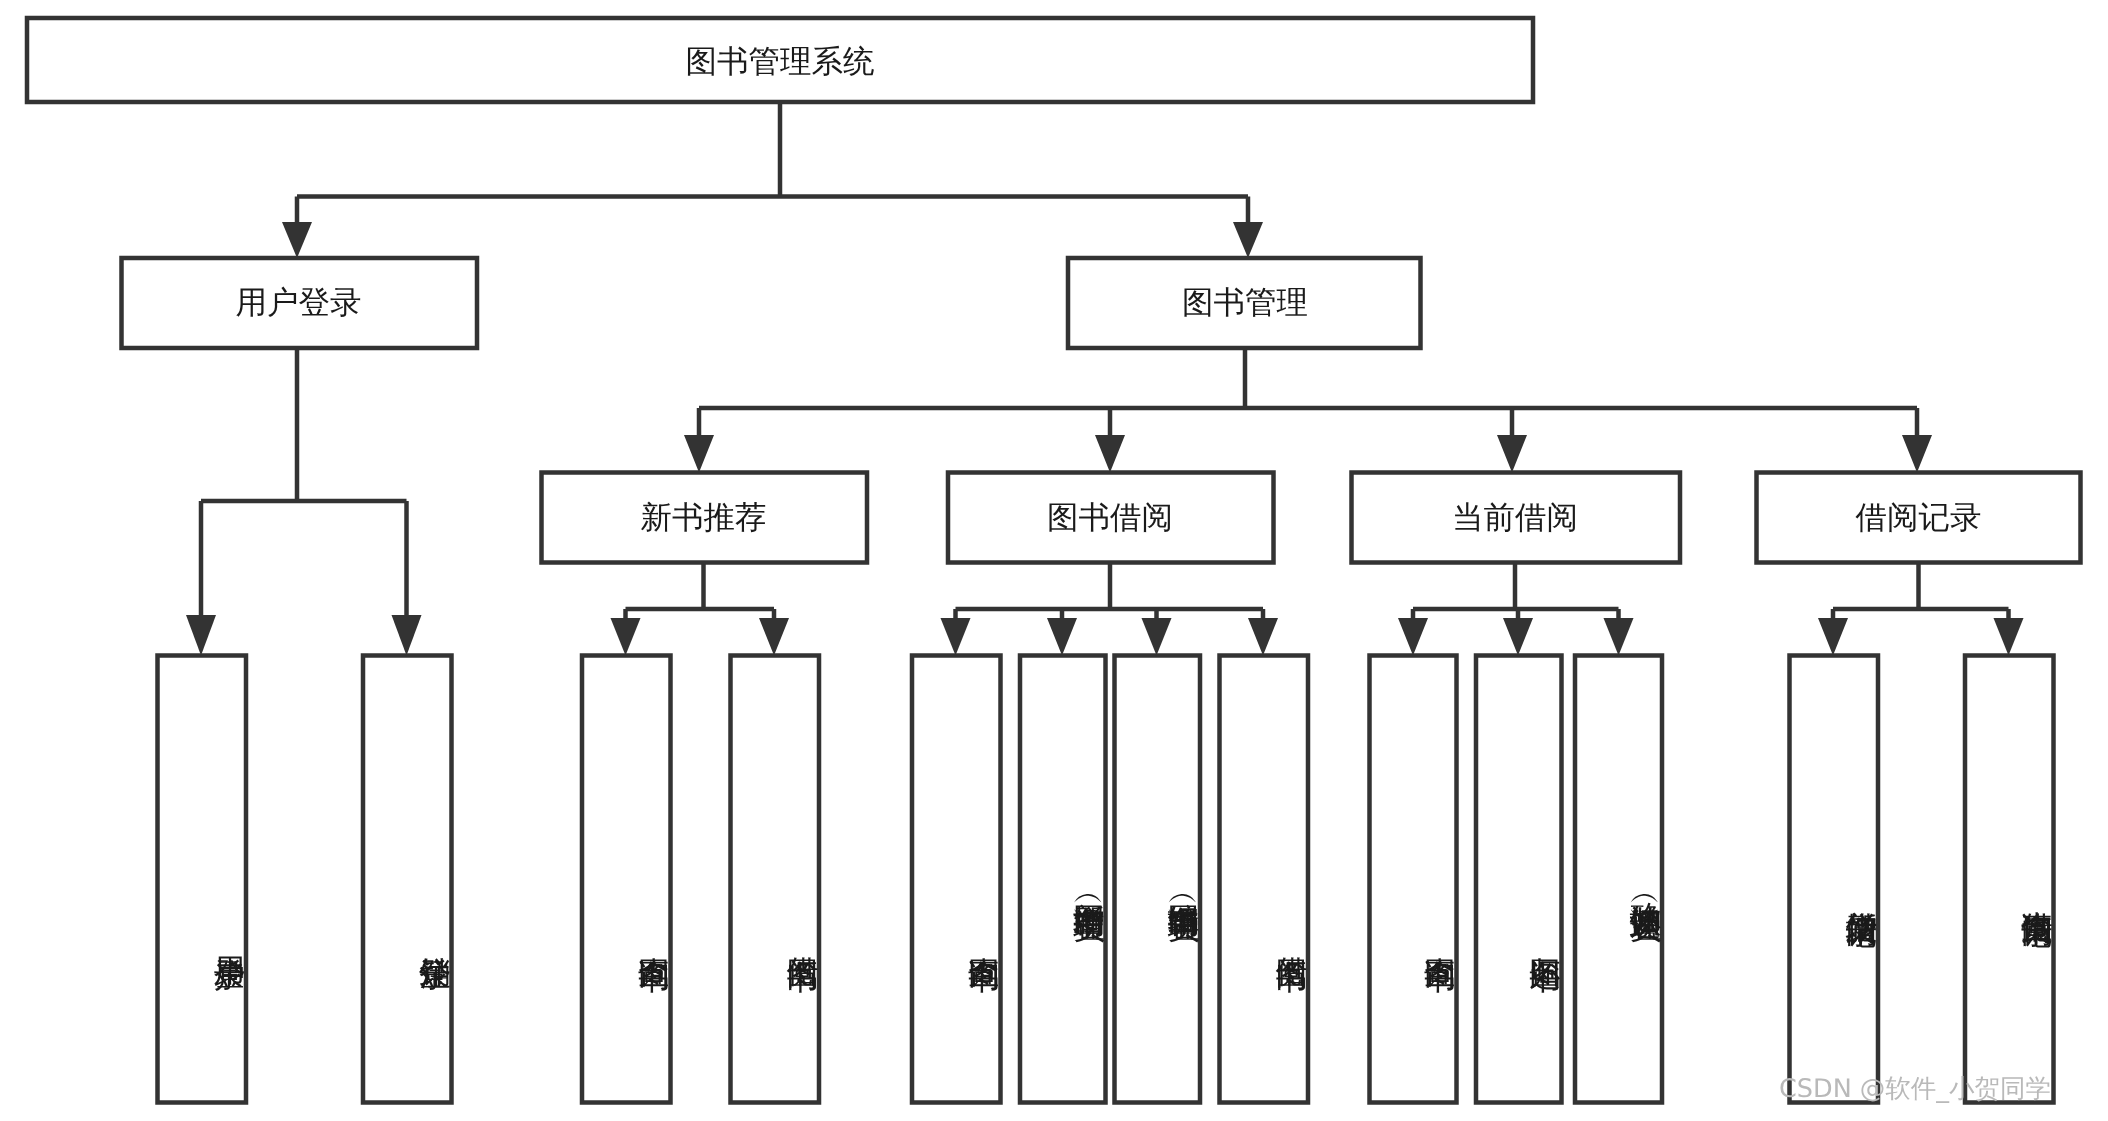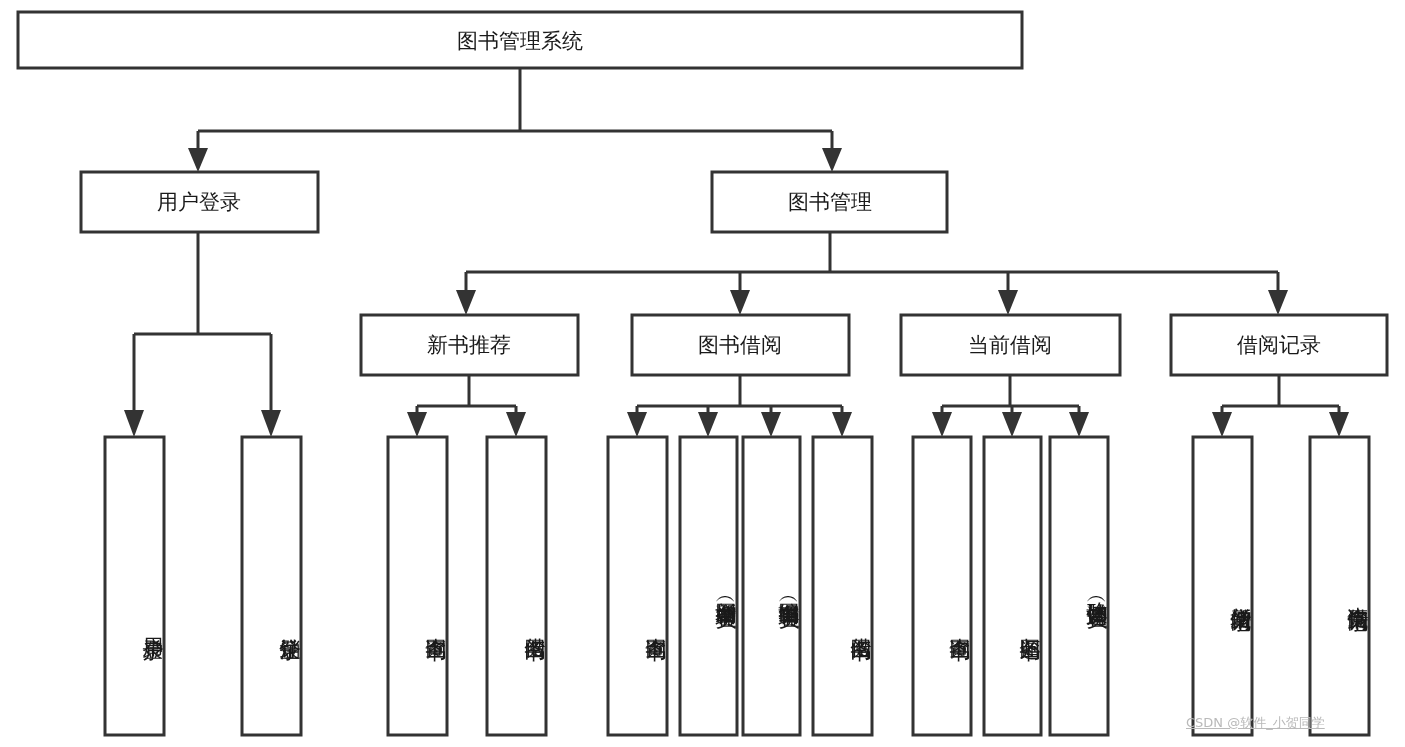--- a/index.html
+++ b/index.html
@@ -23,21 +23,21 @@
     text-orientation:upright;
     font-family:"DejaVu Sans","Liberation Sans",sans-serif;
     font-size:21px;line-height:1.05;color:#1a1a1a;
     letter-spacing:1px;
     white-space:nowrap;
     pointer-events:none;
   }
   .watermark{
     position:absolute;left:1186px;top:714px;
     font-family:"DejaVu Sans","Liberation Sans",sans-serif;
-    font-size:13px;color:#b9b9b9;white-space:nowrap;text-decoration:underline;
+    font-size:17px;color:#b9b9b9;white-space:nowrap;
   }
 </style>
 </head>
 <body>
 
 <div id="diagram-root">
 
   <svg class="diagram" viewBox="0 0 1405 747">
 
     <g>

